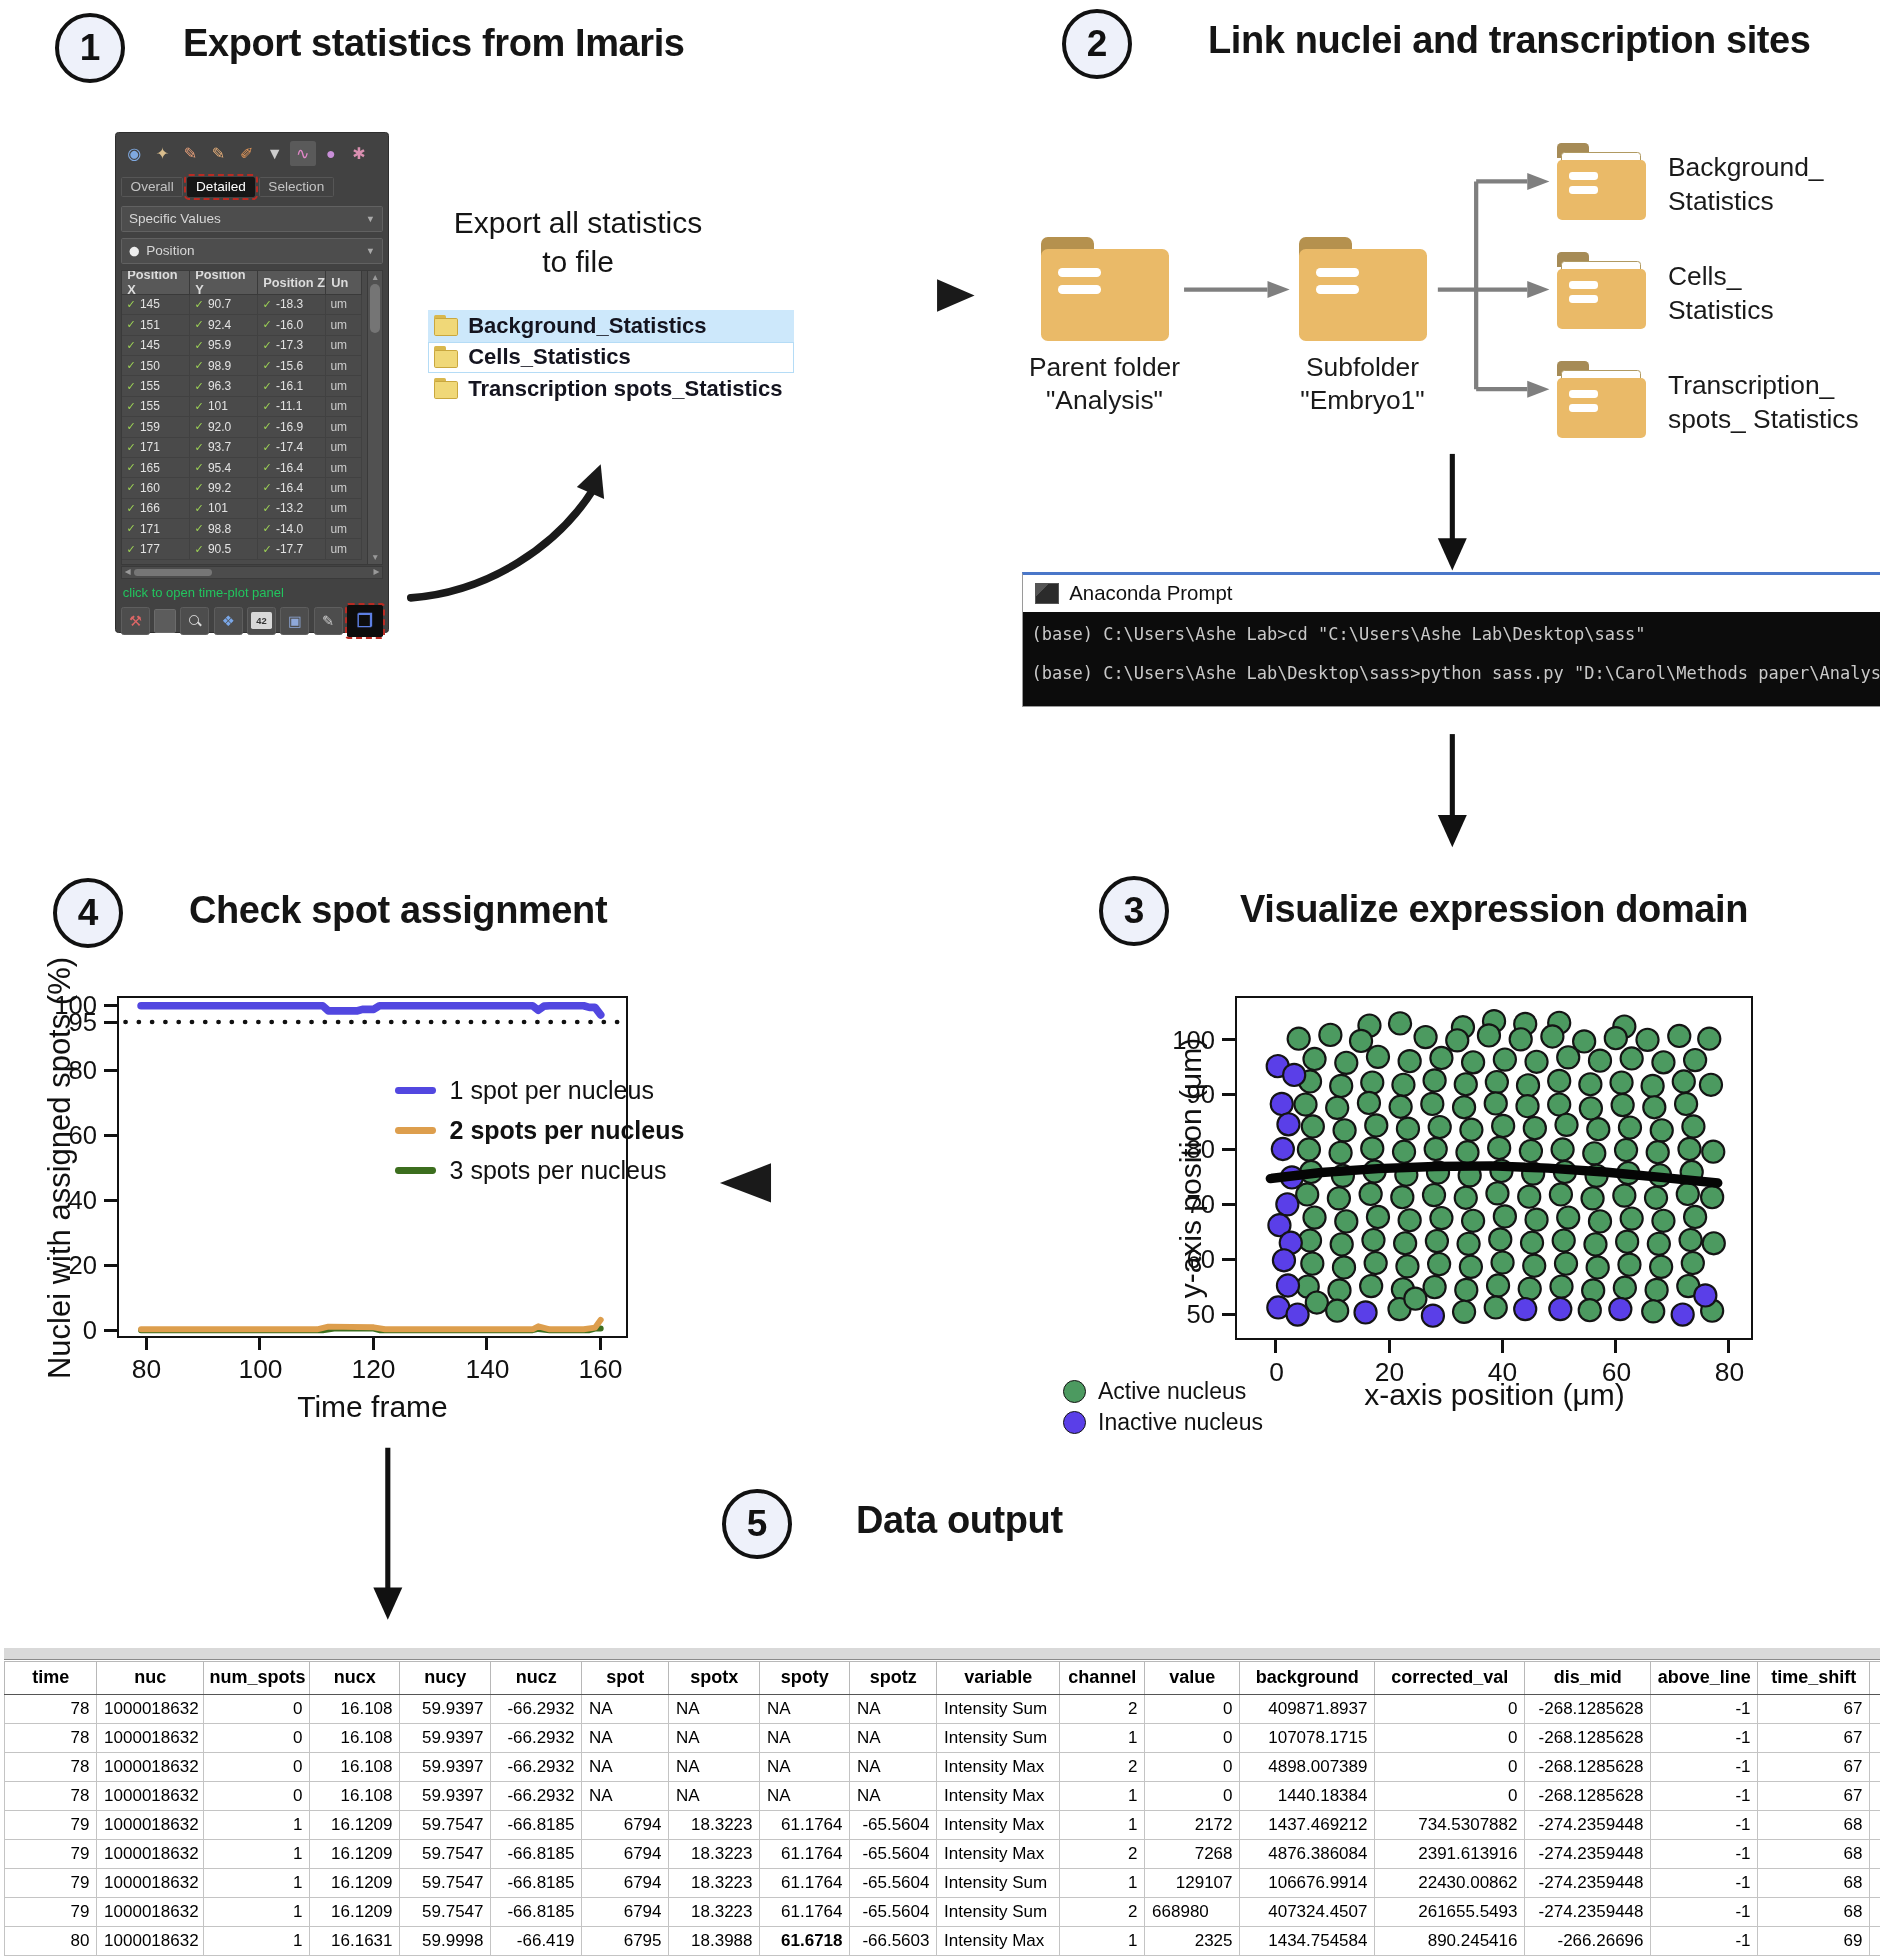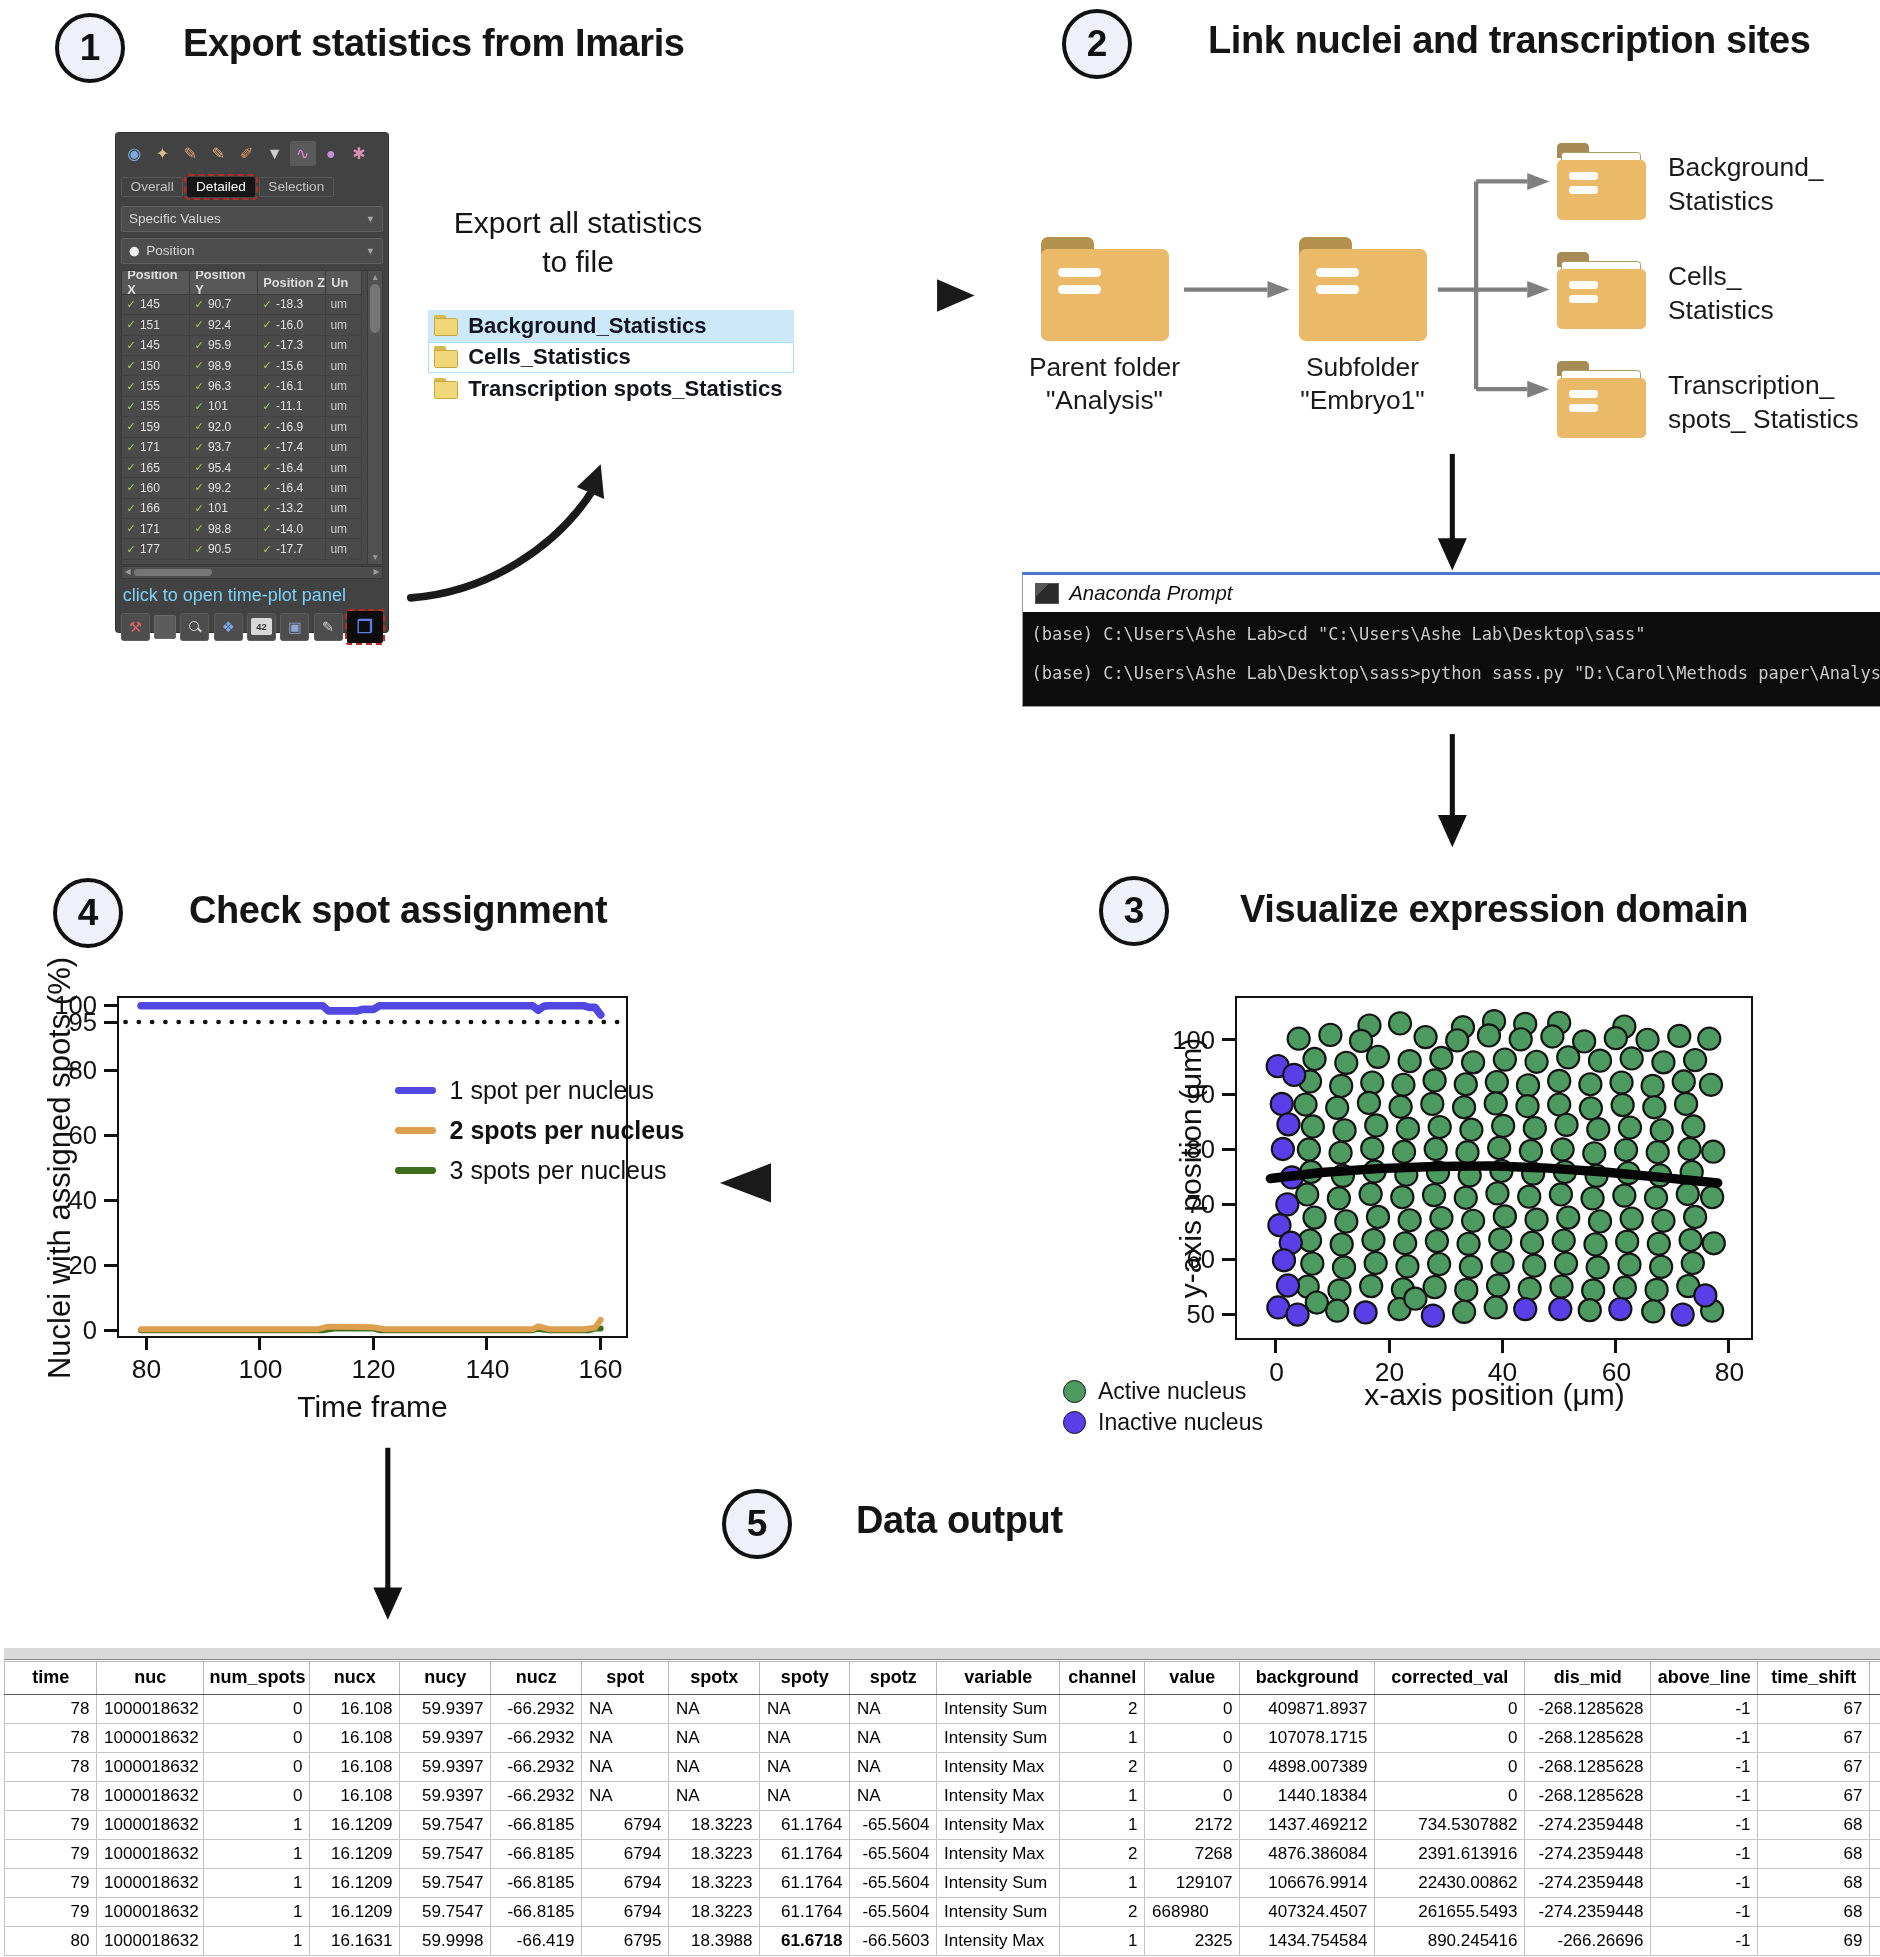--- a/index.html
+++ b/index.html
@@ -33,21 +33,21 @@
   .im-cell{width:68px;height:20.4px;border-right:0.9px solid #414141;border-bottom:0.9px solid #414141;
     font-size:12px;display:flex;align-items:center;padding-left:4.3px;box-sizing:border-box;color:#e2e2e2;}
   .im-cell .im-check{color:#9ed455;font-size:11px;margin-right:4.3px;}
   .im-cell.im-unit{width:36px;color:#cccccc;}
   #im-vscroll{position:absolute;right:0;top:0;width:13.6px;height:100%;background:#515151;border-left:0.9px solid #3a3a3a;}
   #im-vthumb{position:absolute;right:1.7px;top:13.6px;width:10.2px;height:49px;background:#757575;border-radius:5.1px;}
   .im-varrow{position:absolute;right:1.7px;width:10.2px;font-size:8.5px;color:#9a9a9a;text-align:center;}
   #im-hscroll{height:11px;background:#4c4c4c;border:0.9px solid #3a3a3a;margin-top:1.7px;position:relative;}
   #im-hthumb{position:absolute;left:12px;top:1.7px;width:78px;height:6.8px;background:#767676;border-radius:3.4px;}
   .im-harrow{position:absolute;top:0;font-size:7.7px;color:#999;}
-  #im-caption{font-size:18px;color:#7dd3fc;margin:5.1px 1.7px 3.4px 1.7px;}
+  #im-caption{font-size:13px;color:#22c55e;margin:5.1px 1.7px 3.4px 1.7px;}
   .im-btoolbar{display:flex;gap:4.3px;align-items:center;height:36px;}
   .im-bbtn{width:27px;height:25.6px;background:#4d4d4d;border:0.9px solid #5e5e5e;border-radius:2.6px;
     display:flex;align-items:center;justify-content:center;font-size:14.5px;}
   .im-input{flex:1;height:22px;background:#5c5c5c;border:0.9px solid #6b6b6b;border-radius:1.7px;}
   .magnifier{position:relative;width:12px;height:12px;}
   .magnifier::before{content:"";position:absolute;left:0;top:0;width:7.7px;height:7.7px;border:1.7px solid #d8d8d8;border-radius:50%;}
   .magnifier::after{content:"";position:absolute;left:8.5px;top:8.5px;width:5.1px;height:1.7px;background:#d8d8d8;transform:rotate(45deg);}
   .badge42{width:20.4px;height:17px;background:#d8d8d8;color:#333;font-size:9.4px;font-weight:700;
     display:flex;align-items:center;justify-content:center;border-radius:1.7px;}
   #im-export{width:36px;height:32px;background:#0d0d0d;outline:2.6px dashed #b92b23;outline-offset:0.9px;
@@ -71,21 +71,21 @@
   .smfolder{position:absolute;width:89px;height:77px;}
   .smfolder .tab{position:absolute;left:0;top:0;width:32px;height:15.3px;background:#a68b56;border-radius:4.3px 4.3px 0 0;}
   .smfolder .paper{position:absolute;left:4.3px;top:8.5px;width:80px;height:10.2px;background:#fff;border-radius:3.4px 3.4px 0 0;border:0.9px solid #b09a62;box-sizing:border-box;}
   .smfolder .body{position:absolute;left:0;top:17px;width:89px;height:60px;background:#eaba68;border-radius:5.1px;}
   .smfolder .bar{position:absolute;width:29px;height:7.7px;background:#fff;border-radius:3.4px;left:12px;}
   .folder-label{position:absolute;font-size:26.4px;color:#1a1a1a;text-align:center;line-height:33px;}
   .tree-label{position:absolute;font-size:26.4px;color:#1a1a1a;line-height:34px;}
   
   #terminal{position:absolute;left:1022px;top:572px;width:859px;height:135px;border:0.9px solid #9a9a9a;
     border-top:3.4px solid #4a77c9;background:#fff;box-sizing:border-box;}
-  #term-titlebar{height:37px;display:flex;align-items:center;padding-left:12px;background:#fff;font-style:italic;}
+  #term-titlebar{height:37px;display:flex;align-items:center;padding-left:12px;background:#fff;}
   #term-icon{width:22px;height:19.6px;background:#2b2b2b;border:0.9px solid #555;margin-right:10.2px;
     background-image:linear-gradient(135deg,#555 0 30%,#2b2b2b 30%);}
   #term-title{font-size:20.4px;color:#111;}
   #term-body{height:94px;background:#0c0c0c;color:#c9c9c9;font-family:"DejaVu Sans Mono","Liberation Mono",monospace;
     font-size:17px;padding:12px 0 0 8.5px;box-sizing:border-box;}
   .term-line{white-space:pre;margin-bottom:19px;}
   
   .plot-frame{position:absolute;border:2.6px solid #111;background:#fff;box-sizing:border-box;}
   .tickmark{position:absolute;background:#111;}
   .ticklabel{position:absolute;font-size:25.6px;color:#111;}

